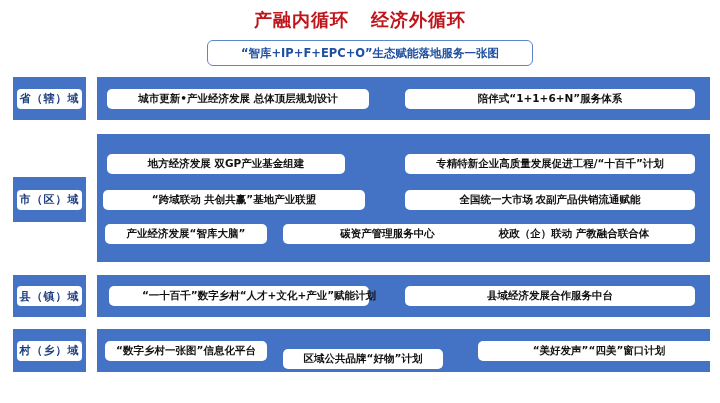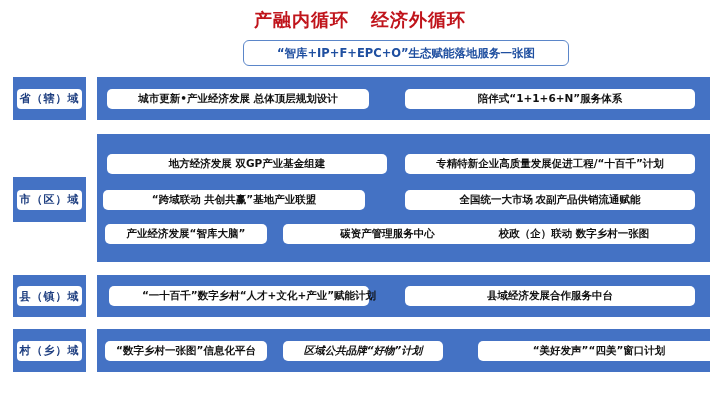--- a/index.html
+++ b/index.html
@@ -7,21 +7,21 @@
   body { position: relative; font-family: "DejaVu Sans", "Liberation Sans", sans-serif; }
   .title {
     position: absolute; left: 0; top: 8px; width: 720px; text-align: center;
     color: #c0141b; font-size: 18px; font-weight: bold; letter-spacing: 1px;
   }
   .title span + span { margin-left: 22px; font-family: Liberation Mono, monospace; }
   .subtitle {
     position: absolute; left: 207px; top: 40px; width: 326px; height: 26px;
     border: 1px solid #5b86c9; border-radius: 6px; background: #fff;
     display: flex; align-items: center; justify-content: center;
-    color: #1f4fa0; font-size: 11.5px; font-weight: bold; margin-left: 36px;
+    color: #1f4fa0; font-size: 11.5px; font-weight: bold;
   }
   .label-box {
     position: absolute; left: 13px; width: 73px; background: #4472c4;
     display: flex; align-items: center; justify-content: center;
   }
   .label-pill {
     background: #fff; border-radius: 4px; width: 65px; height: 20px;
     display: flex; align-items: center; justify-content: center;
     color: #1f3f80; font-size: 11px; font-weight: bold; letter-spacing: 1px;
   }
@@ -48,37 +48,37 @@
 </div>
 <div class="panel" style="top:77px;height:43px;">
   <div class="item" style="left:10px;top:12px;width:262px;">城市更新•产业经济发展 总体顶层规划设计</div>
   <div class="item" style="left:308px;top:12px;width:290px;">陪伴式“1+1+6+N”服务体系</div>
 </div>
 
 <div class="label-box" style="top:177px;height:45px;">
   <div class="label-pill">市（区）域</div>
 </div>
 <div class="panel" style="top:134px;height:128px;">
-  <div class="item" style="left:10px;top:20px;width:280px;">地方经济发展 双GP产业基金组建</div>
+  <div class="item" style="left:10px;top:20px;width:238px;">地方经济发展 双GP产业基金组建</div>
   <div class="item" style="left:308px;top:20px;width:290px;">专精特新企业高质量发展促进工程/“十百千”计划</div>
   <div class="item" style="left:6px;top:56px;width:262px;">“跨域联动  共创共赢”基地产业联盟</div>
   <div class="item" style="left:308px;top:56px;width:290px;font-family:Liberation Serif, serif;">全国统一大市场 农副产品供销流通赋能</div>
   <div class="item" style="left:8px;top:90px;width:162px;">产业经济发展“智库大脑”</div>
   <div class="item" style="left:186px;top:90px;width:188px;padding-left:21px;">碳资产管理服务中心</div>
-  <div class="item" style="left:356px;top:90px;width:242px;">校政（企）联动 数字乡村一张图</div>
+  <div class="item" style="left:356px;top:90px;width:242px;">校政（企）联动 产教融合联合体</div>
 </div>
 
 <div class="label-box" style="top:275px;height:42px;">
   <div class="label-pill">县（镇）域</div>
 </div>
 <div class="panel" style="top:275px;height:42px;">
   <div class="item" style="left:12px;top:11px;width:260px;padding-left:40px;">“一十百千”数字乡村“人才+文化+产业”赋能计划</div>
   <div class="item" style="left:308px;top:11px;width:290px;">县域经济发展合作服务中台</div>
 </div>
 
 <div class="label-box" style="top:329px;height:43px;">
   <div class="label-pill">村（乡）域</div>
 </div>
 <div class="panel" style="top:329px;height:43px;">
   <div class="item" style="left:8px;top:12px;width:162px;">“数字乡村一张图”信息化平台</div>
-  <div class="item" style="left:186px;top:12px;width:160px;font-style:italic;">区域公共品牌“好物”计划</div>
+  <div class="item" style="left:186px;top:20px;width:160px;">区域公共品牌“好物”计划</div>
   <div class="item" style="left:356px;top:12px;width:242px;margin-left:25px;">“美好发声”“四美”窗口计划</div>
 </div>
 
 </body></html>

